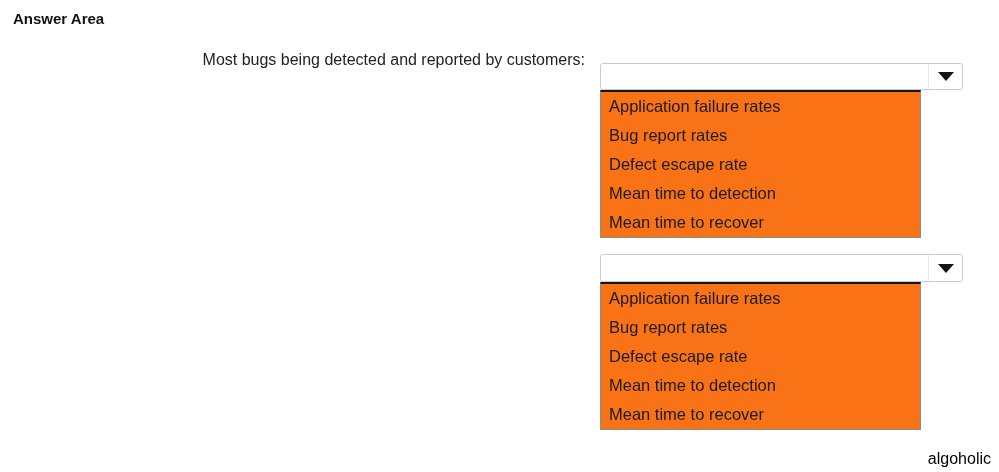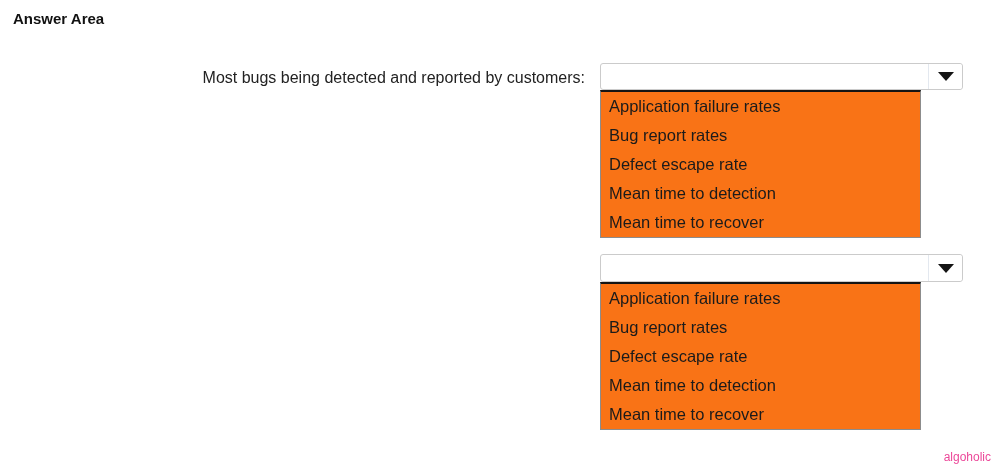--- a/index.html
+++ b/index.html
@@ -24,21 +24,21 @@
     color: #111111;
     white-space: nowrap;
   }
   .q-label {
     position: absolute;
     right: 414px;
     font-size: 16px;
     color: #222222;
     white-space: nowrap;
   }
-  .q-label.row1 { top: 69px; margin-left: 10px; }
+  .q-label.row1 { top: 51px; margin-left: 10px; }
   .q-label.row2 { top: 257px; }
 
   .combo {
     position: absolute;
     left: 600px;
     width: 363px;
     height: 27px;
     background: #ffffff;
     border: 1px solid #cbcbcb;
     border-radius: 3px;
@@ -95,22 +95,22 @@
     font-size: 16.5px;
     color: #1b1b1b;
     white-space: nowrap;
     overflow: hidden;
     cursor: default;
   }
   .watermark {
     position: absolute;
     right: 8px;
     top: 450px;
-    font-size: 12px;
-    color: #ec4899;
+    font-size: 16px;
+    color: #000000;
     white-space: nowrap;
   }
 </style>
 </head>
 <body>
 
 <div class="stage">
 
   <div class="heading">Answer Area</div>
 

